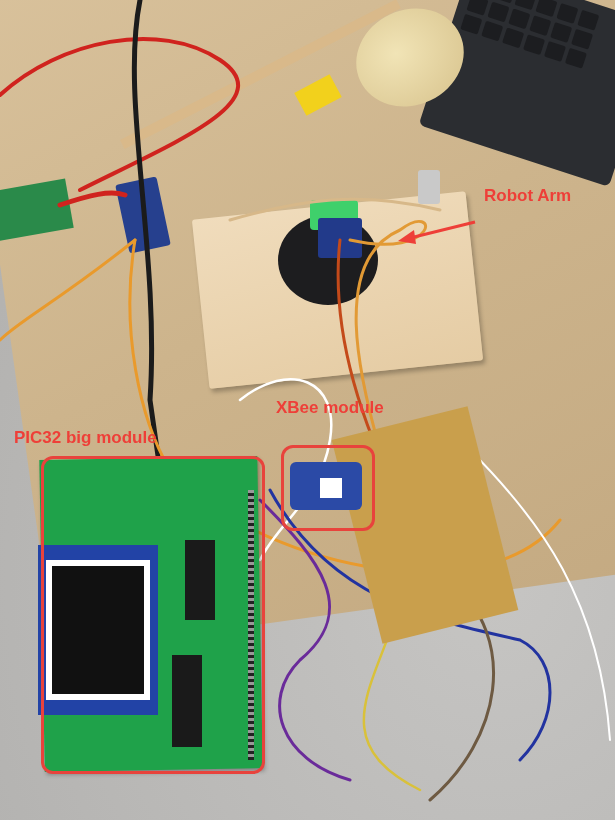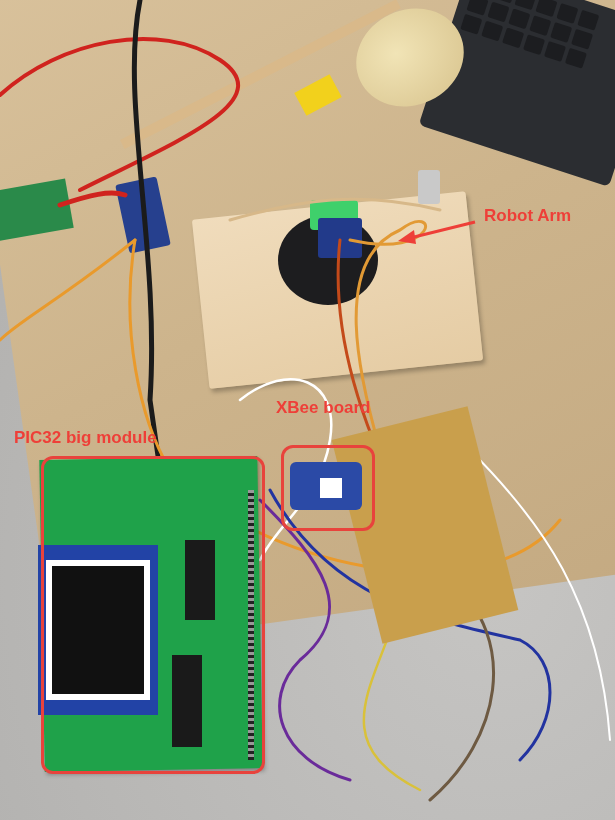--- a/index.html
+++ b/index.html
@@ -97,18 +97,18 @@
   <div class="abs chip"></div>
   <div class="abs socket"></div>
   <div class="abs lcd-frame"></div>
   <div class="abs lcd-screen"></div>
   <div class="abs lcd-glass"></div>
 
   <svg class="abs" style="left:0;top:0" width="615" height="820">
     <line x1="475" y1="222" x2="410" y2="238" stroke="#ee3f38" stroke-width="3"></line>
     <polygon points="398,241 414,230 416,244" fill="#ee3f38"></polygon>
   </svg>
-  <div class="annot-text" style="left:484px;top:186px;margin-top:20px;">Robot Arm</div>
-  <div class="annot-text" style="left:276px;top:398px;">XBee board</div>
+  <div class="annot-text" style="left:484px;top:186px;">Robot Arm</div>
+  <div class="annot-text" style="left:276px;top:398px;">XBee module</div>
   <div class="annot-text" style="left:14px;top:428px;">PIC32 big module</div>
   <div class="annot-box" style="left:281px;top:445px;width:88px;height:80px;"></div>
   <div class="annot-box" style="left:41px;top:456px;width:218px;height:312px;"></div>
 </div>
 
 </body></html>

